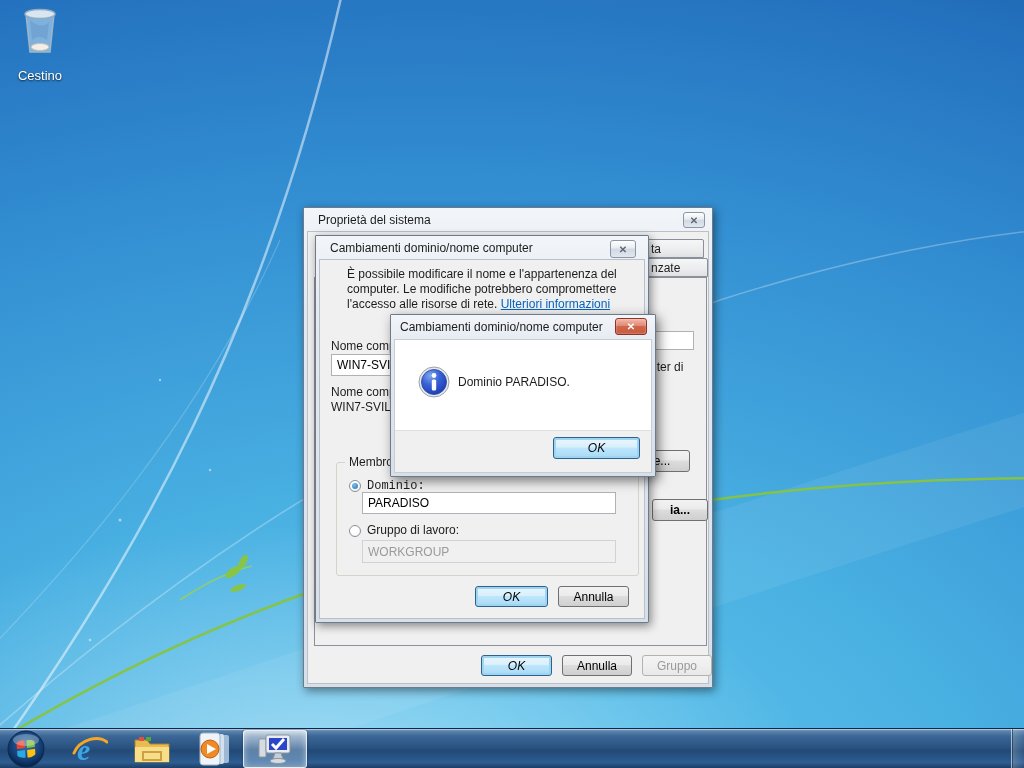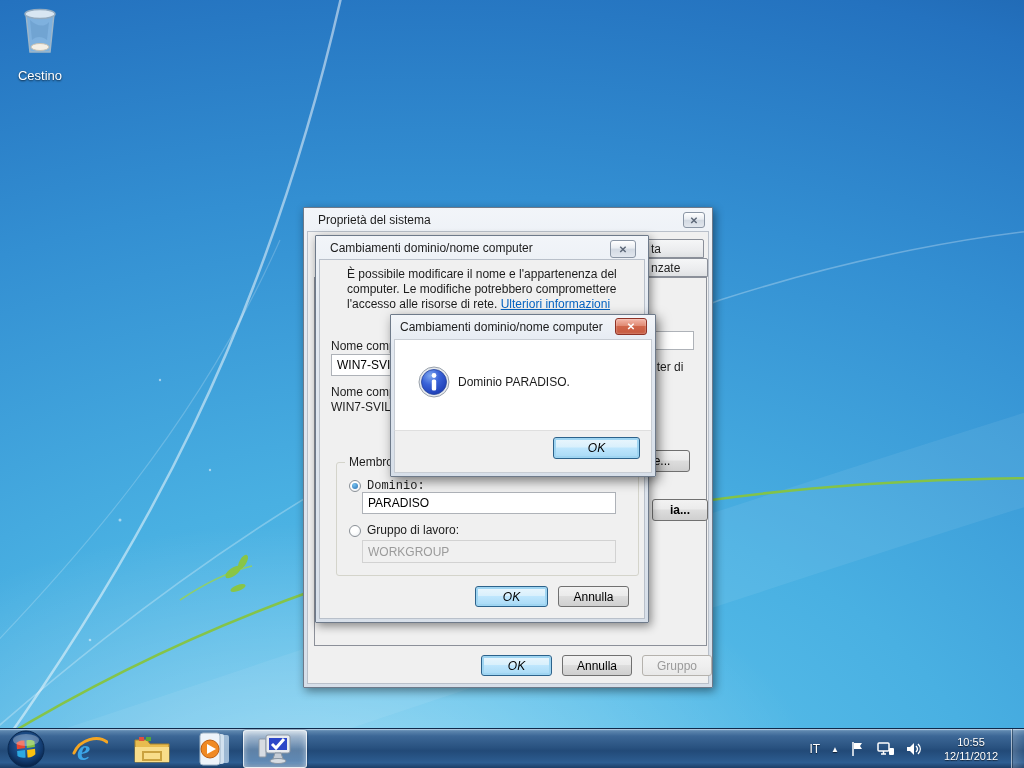--- a/index.html
+++ b/index.html
@@ -266,37 +266,16 @@
       <svg width="36" height="32" viewBox="0 0 36 32">
         <rect x="2" y="6" width="7" height="18" rx="1" fill="#d7dce2" stroke="#8b97a4"></rect>
         <rect x="9" y="2" width="24" height="18" rx="2" fill="#e8ebef" stroke="#8b97a4"></rect>
         <rect x="12" y="5" width="18" height="12" fill="#2c46c8"></rect>
         <path d="M15 11 L19 15 L27 6" stroke="#ffffff" stroke-width="3" fill="none"></path>
         <path d="M18 20 L24 20 L26 26 L16 26 Z" fill="#c6cdd6" stroke="#8b97a4"></path>
         <ellipse cx="21" cy="28" rx="8" ry="2.5" fill="#d7dce2" stroke="#8b97a4"></ellipse>
       </svg>
     </div>
 
-    <div id="tray">
-      <span class="tray-txt">IT</span>
-      <span class="tray-txt" style="font-size:8px;">▲</span>
-      <svg width="16" height="16" viewBox="0 0 16 16">
-        <path d="M3 1 L3 15" stroke="#ffffff" stroke-width="1.5"></path>
-        <path d="M4 2 L12 2 L10 5 L12 8 L4 8 Z" fill="#ffffff"></path>
-      </svg>
-      <svg width="18" height="16" viewBox="0 0 18 16">
-        <rect x="1" y="2" width="11" height="8" rx="1" fill="none" stroke="#ffffff" stroke-width="1.5"></rect>
-        <path d="M4 13 L9 13 M6.5 10 L6.5 13" stroke="#ffffff" stroke-width="1.5"></path>
-        <rect x="12" y="7" width="5" height="7" rx="1" fill="#ffffff"></rect>
-      </svg>
-      <svg width="17" height="16" viewBox="0 0 17 16">
-        <path d="M1 6 L4 6 L8 2 L8 14 L4 10 L1 10 Z" fill="#ffffff"></path>
-        <path d="M10 5 C12 7,12 9,10 11 M12 3 C15 6,15 10,12 13" stroke="#ffffff" stroke-width="1.4" fill="none"></path>
-      </svg>
-      <div id="clock">
-        <div>10:55</div>
-        <div>12/11/2012</div>
-      </div>
-    </div>
     <div id="show-desktop"></div>
   </div>
 
 </div>
 
 </body></html>

